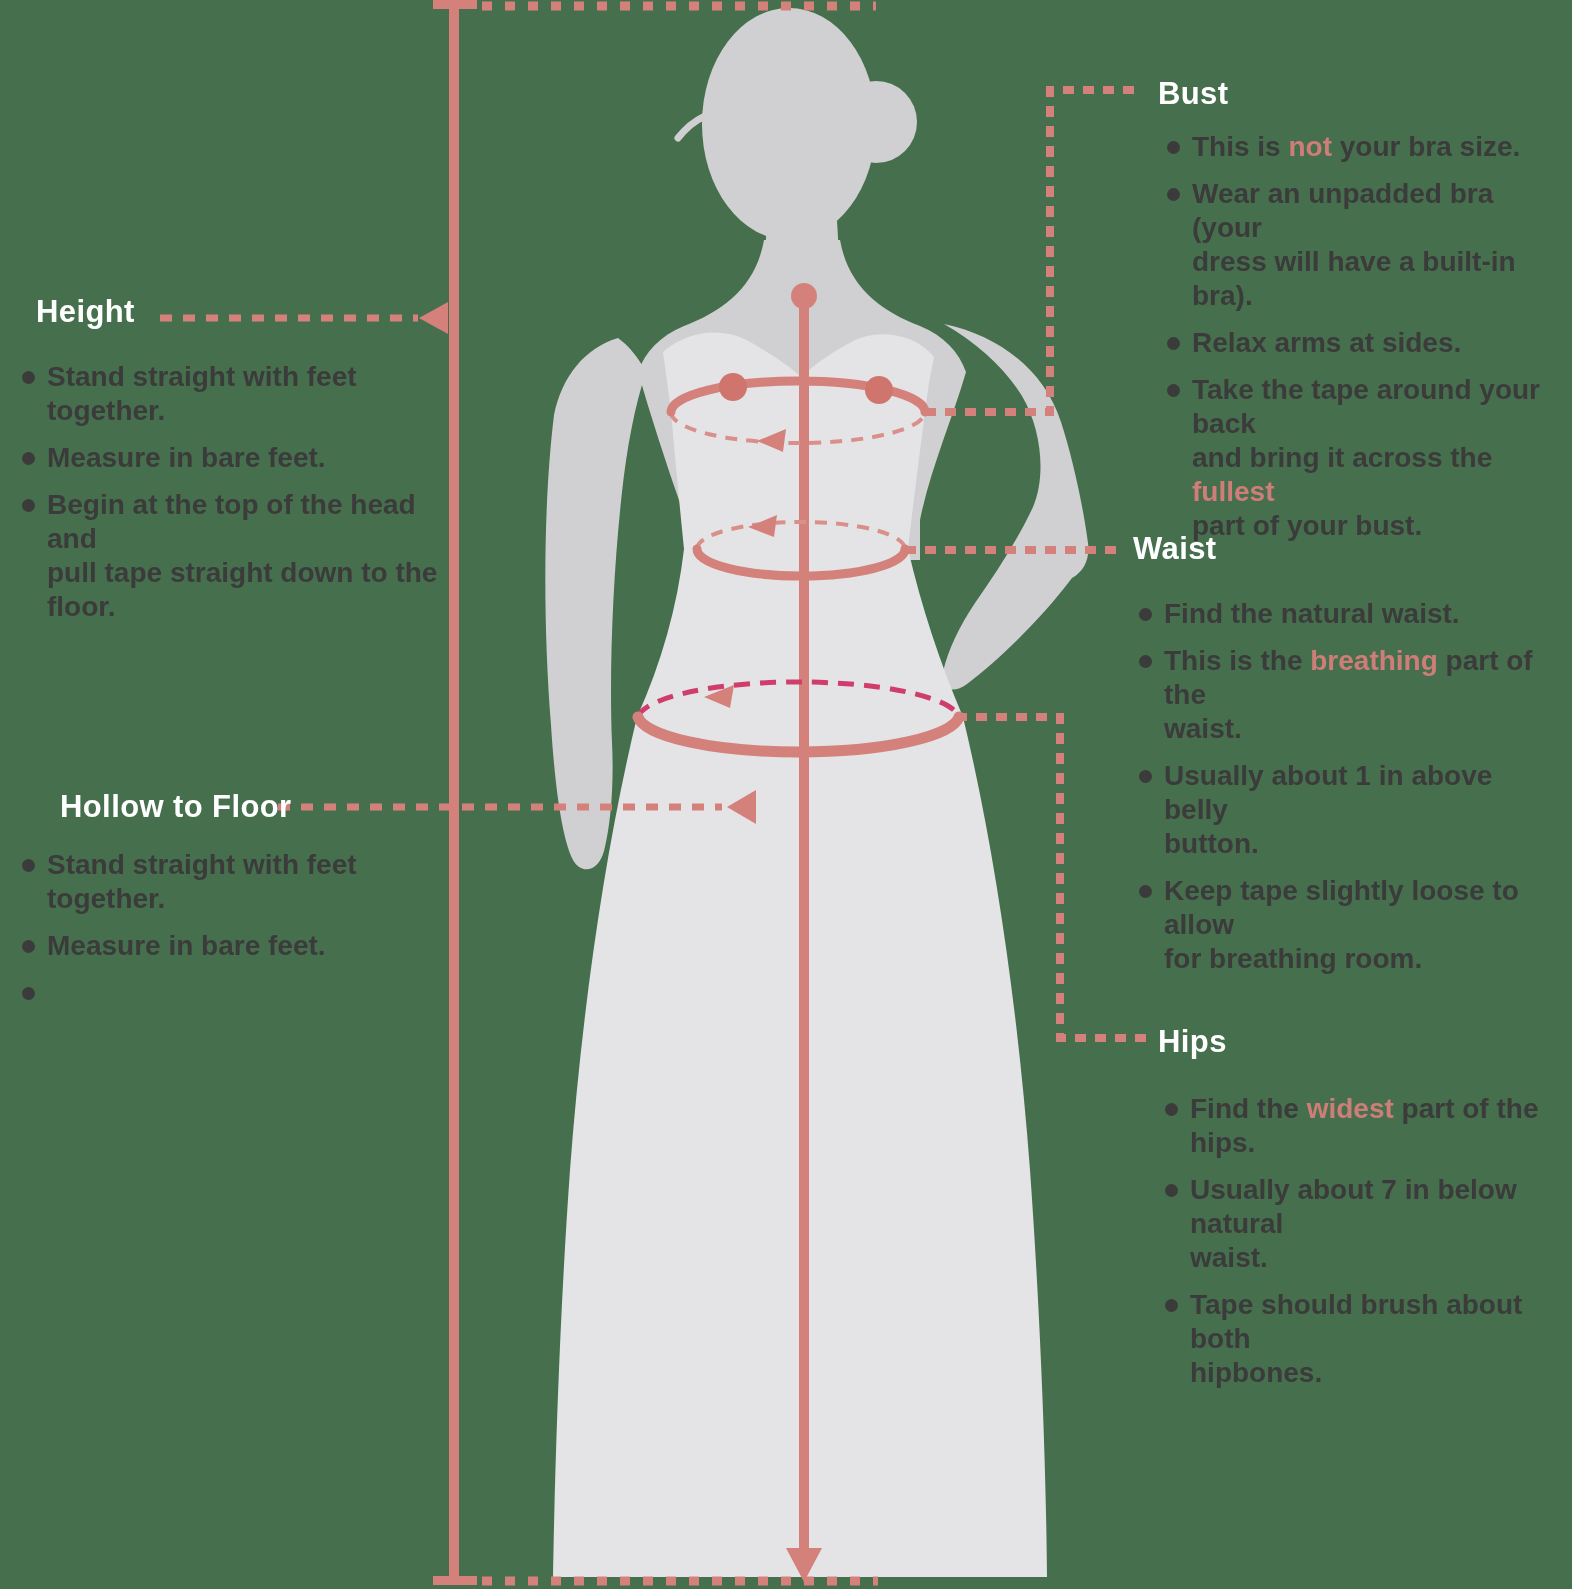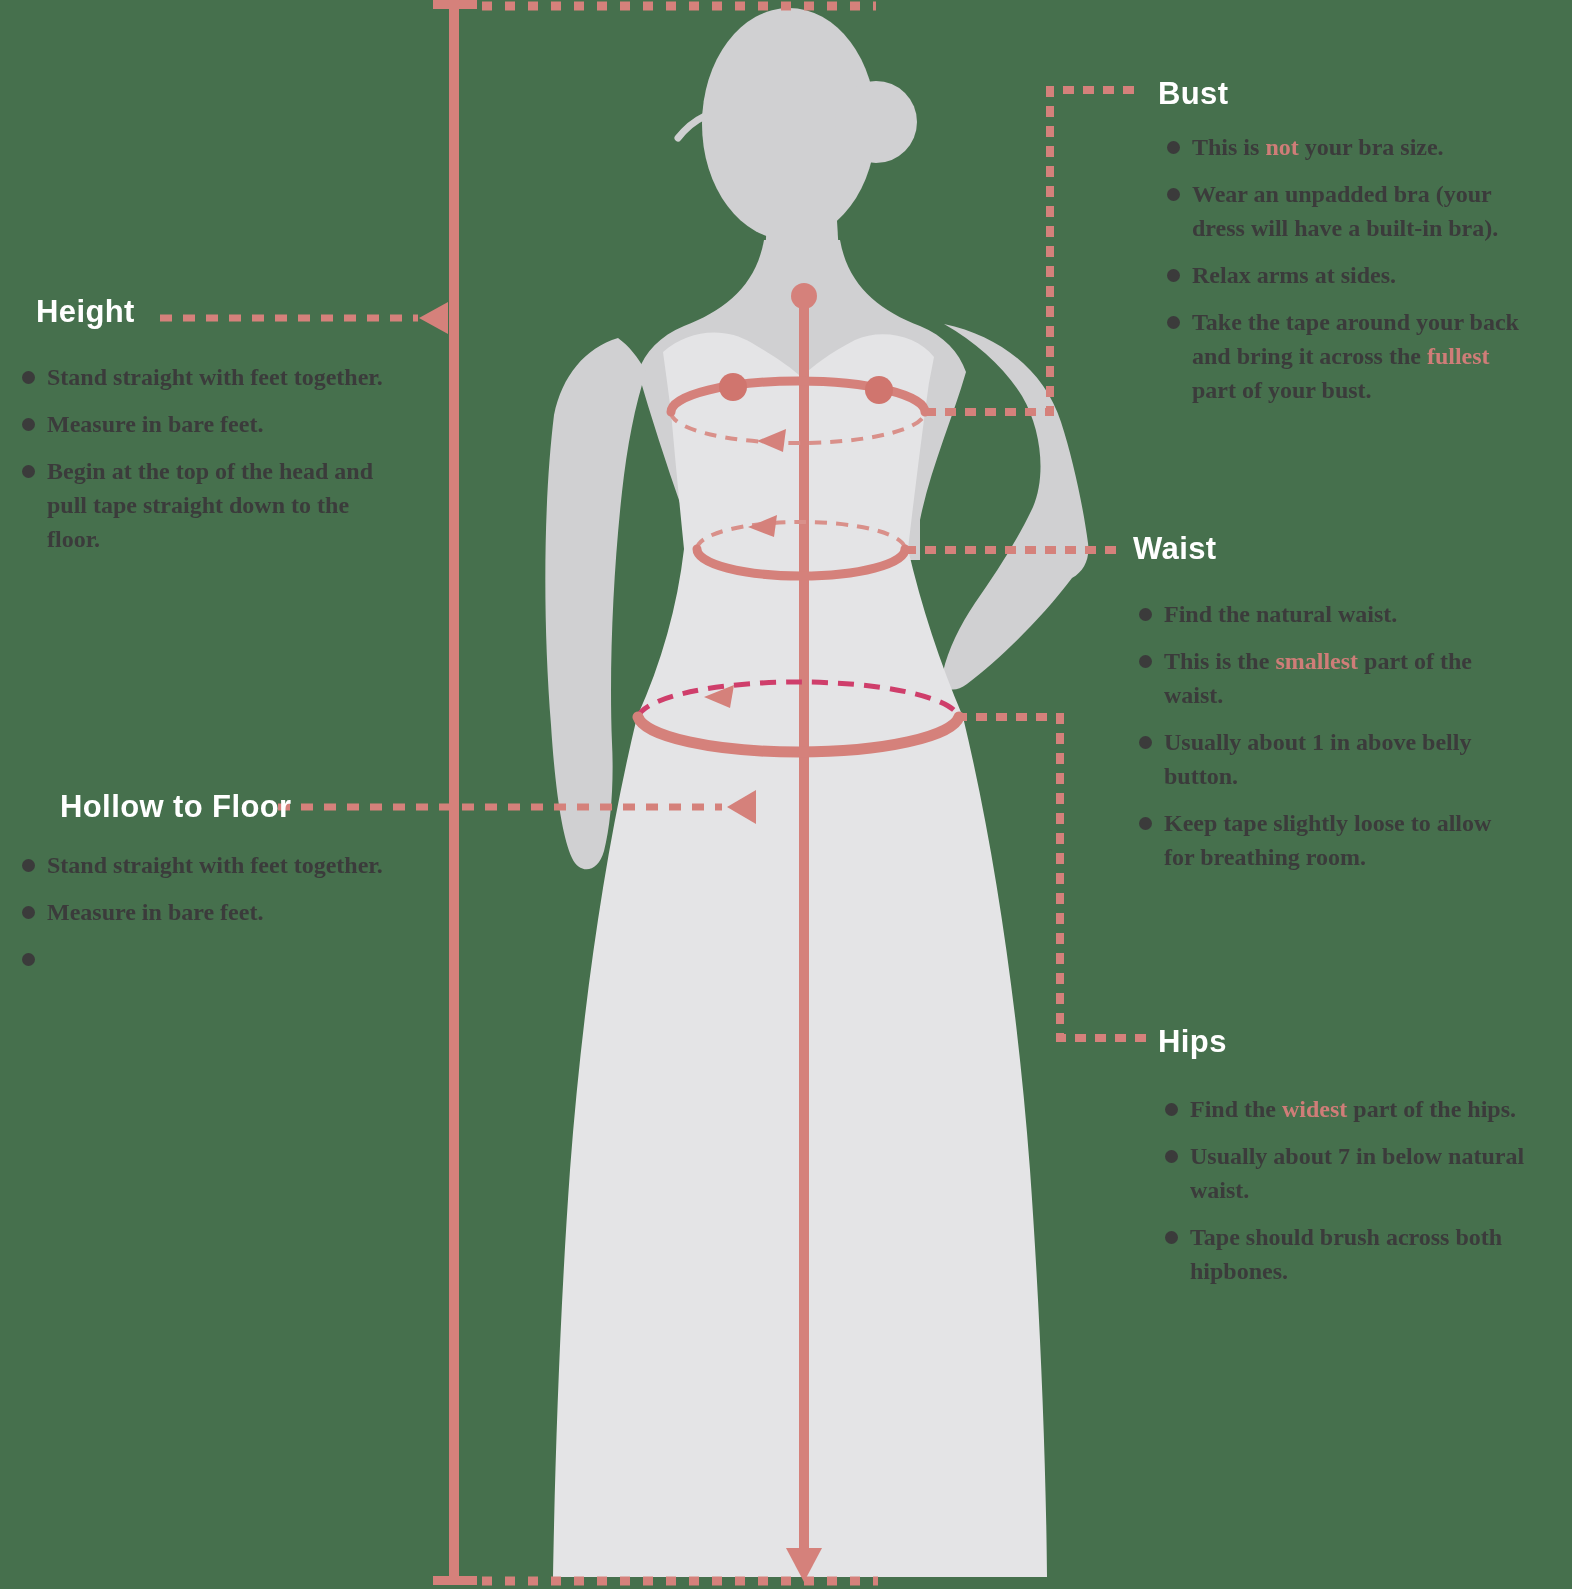--- a/index.html
+++ b/index.html
@@ -1,22 +1,22 @@
 <!DOCTYPE html>
 <html><head>
 <meta charset="utf-8">
 <style>
   html,body{margin:0;padding:0;background:#46704d;}
   #canvas{position:relative;width:1572px;height:1589px;background:#46704d;overflow:hidden;
           font-family:"Liberation Sans",sans-serif;}
   svg{position:absolute;left:0;top:0;}
   .title{position:absolute;font-size:31px;font-weight:bold;color:#ffffff;letter-spacing:.4px;white-space:nowrap;}
   ul.blist{position:absolute;list-style:none;margin:0;padding:0;}
-  ul.blist li{display:flex;gap:12px;margin:0 0 13px 0;font-size:24px;font-weight:bold;
-              color:#3b3b3b;line-height:34px;font-family:Liberation Serif, serif;}
+  ul.blist li{display:flex;gap:12px;margin:0 0 13px 0;font-size:28px;font-weight:bold;
+              color:#3b3b3b;line-height:34px;}
   ul.blist .dot{flex:none;width:13px;height:13px;border-radius:50%;background:#3b3b3b;margin-top:11px;}
   ul.blist .btext{white-space:pre-line;}
   ul.blist .hl{color:#cf7d78;}
   #height-title{left:20px;top:294px;margin-left:16px;}
   #height-list{left:22px;top:360px;width:430px;}
   #hollow-title{left:20px;top:789px;margin-left:40px;}
   #hollow-list{left:22px;top:848px;width:440px;}
   #bust-title{left:1158px;top:76px;}
   #bust-list{left:1167px;top:130px;width:400px;}
   #waist-title{left:1133px;top:531px;}
@@ -162,21 +162,21 @@
     </ul>
 
   <div id="waist-title" class="title">Waist</div>
   <ul id="waist-list" class="blist">
       <li>
         <span class="dot"></span>
         <span class="btext"><span>Find the natural waist.</span></span>
       </li>
       <li>
         <span class="dot"></span>
-        <span class="btext"><span>This is the </span><span class="hl">smallest</span><span> part of the
+        <span class="btext"><span>This is the </span><span class="hl">breathing</span><span> part of the
 waist.</span></span>
       </li>
       <li>
         <span class="dot"></span>
         <span class="btext"><span>Usually about 1 in above belly
 button.</span></span>
       </li>
       <li>
         <span class="dot"></span>
         <span class="btext"><span>Keep tape slightly loose to allow
@@ -190,17 +190,17 @@
         <span class="dot"></span>
         <span class="btext"><span>Find the </span><span class="hl">widest</span><span> part of the hips.</span></span>
       </li>
       <li>
         <span class="dot"></span>
         <span class="btext"><span>Usually about 7 in below natural
 waist.</span></span>
       </li>
       <li>
         <span class="dot"></span>
-        <span class="btext"><span>Tape should brush across both
+        <span class="btext"><span>Tape should brush about both
 hipbones.</span></span>
       </li>
     </ul>
 </div>
 
 </body></html>

